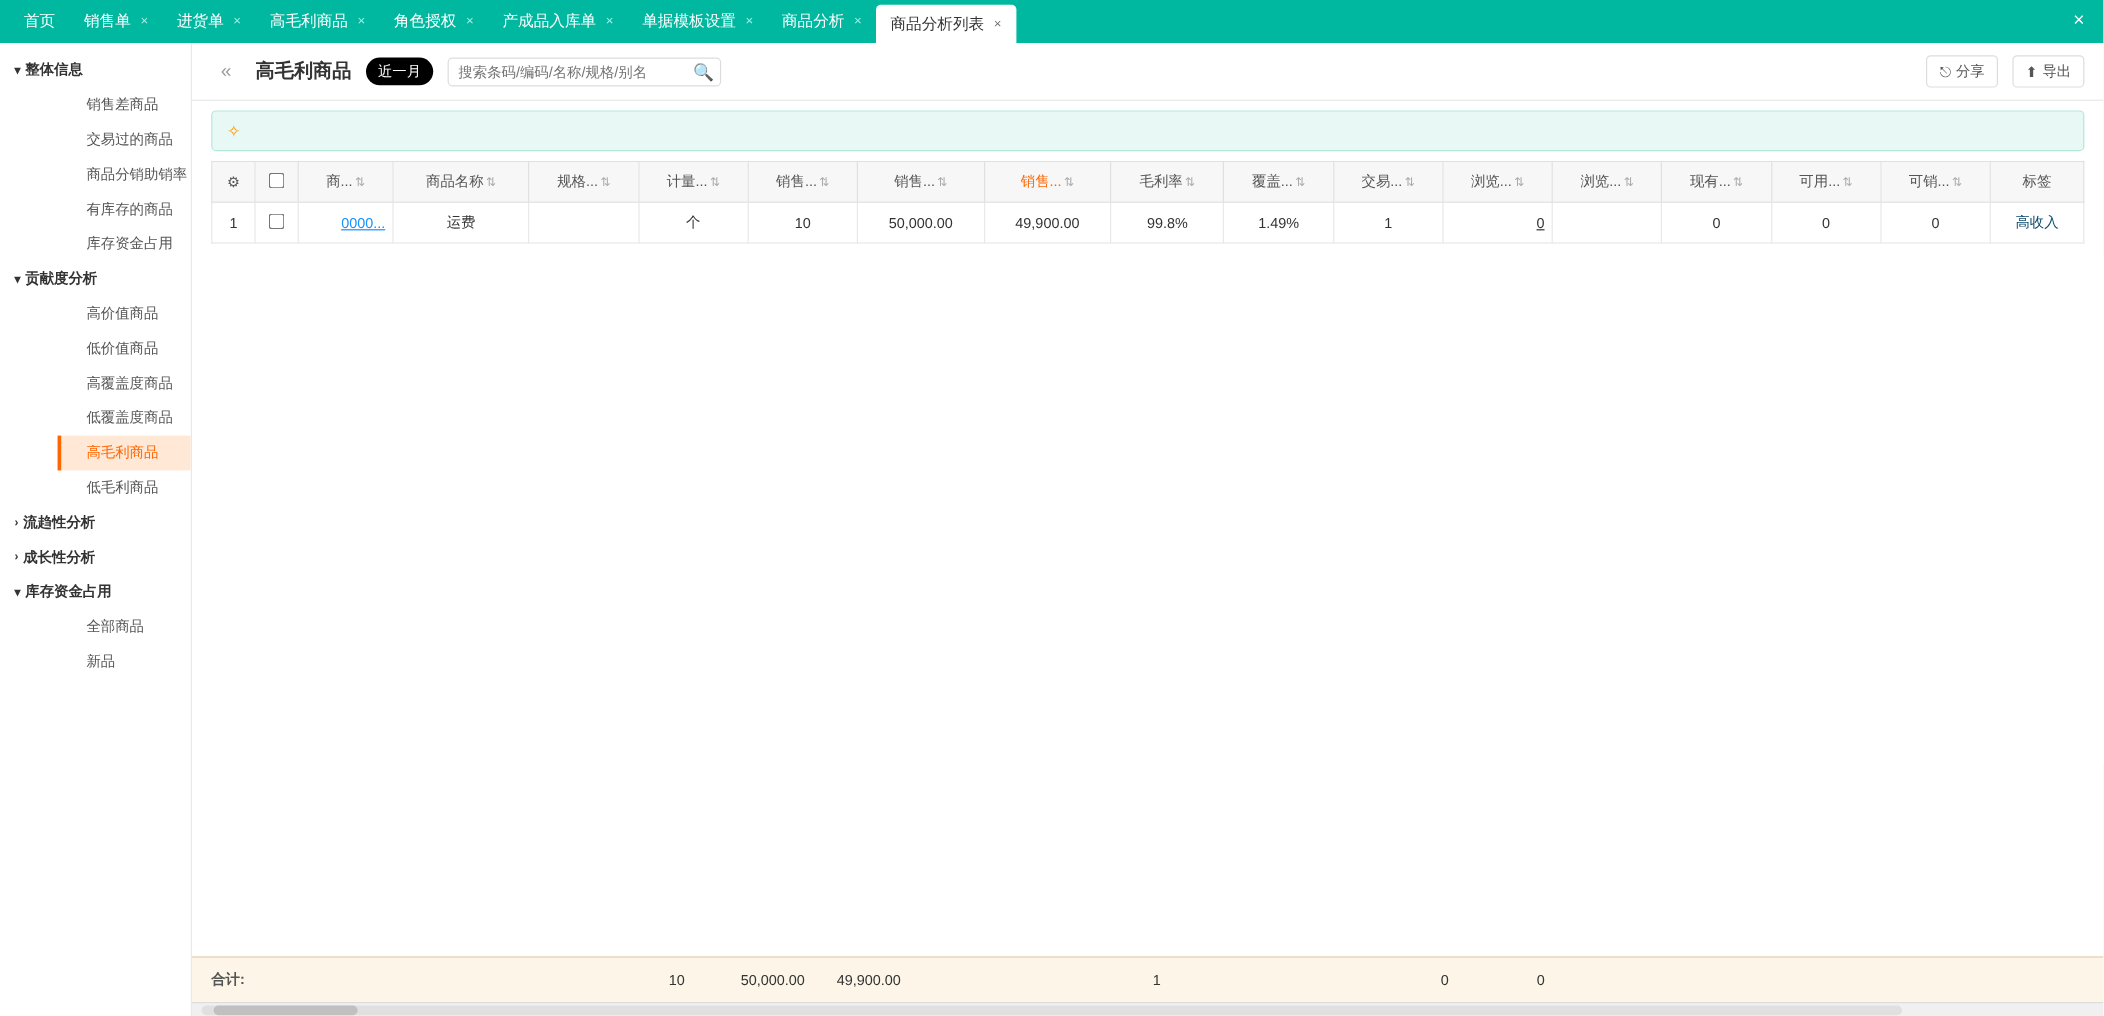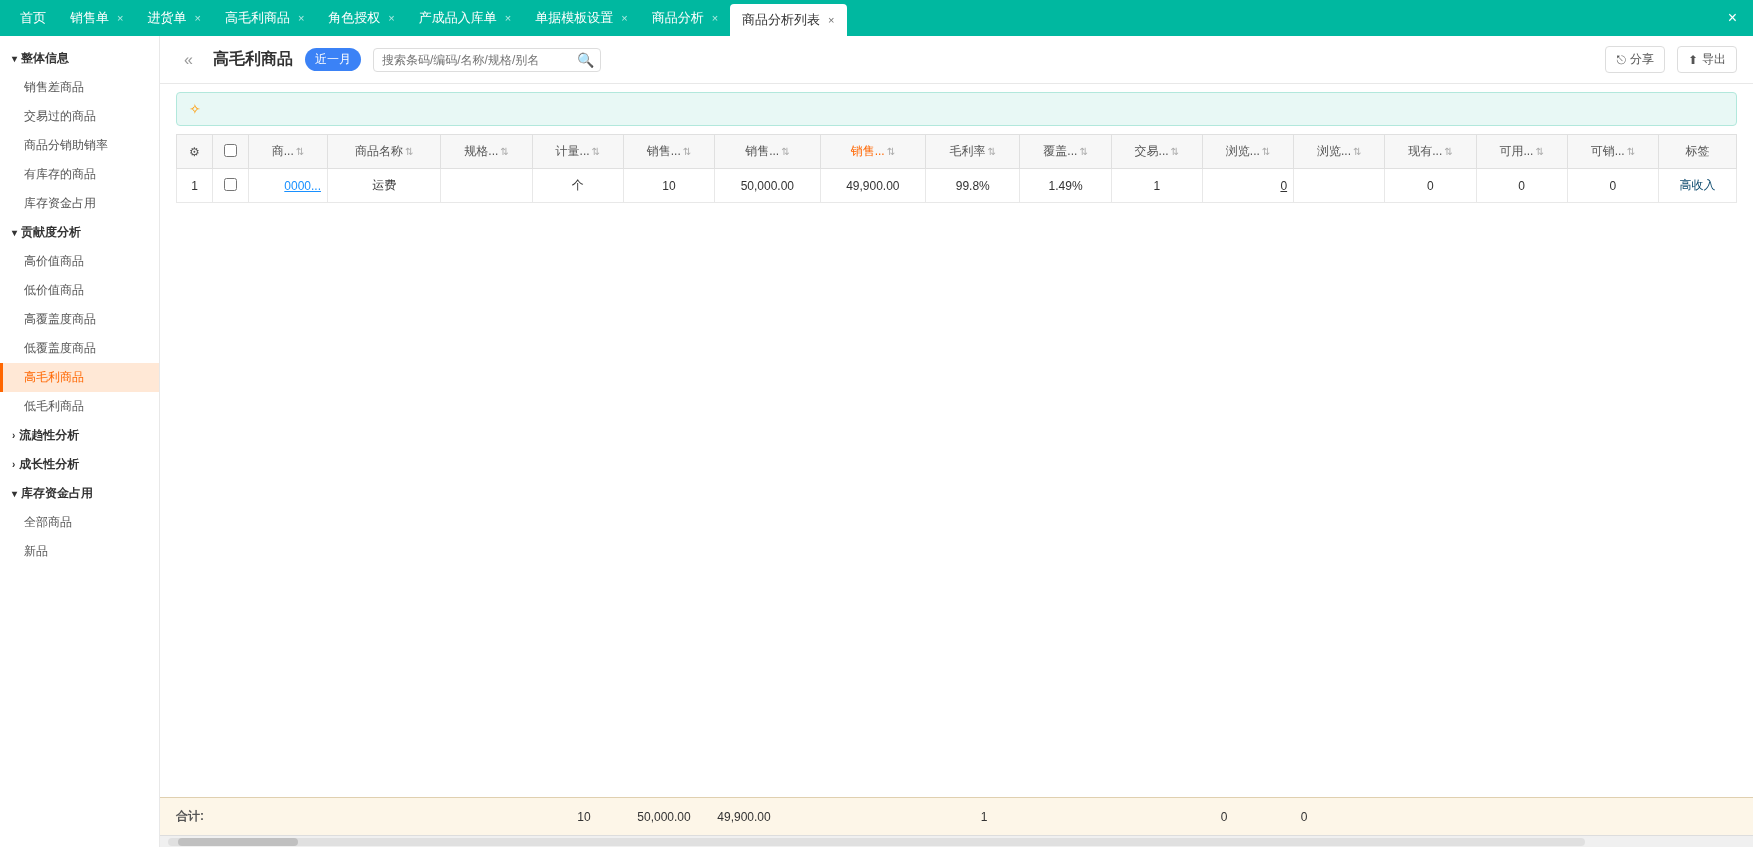--- a/index.html
+++ b/index.html
@@ -73,20 +73,21 @@
       cursor: pointer;
       font-weight: bold;
     }
     .sidebar-group-header .arrow { margin-right: 4px; font-size: 10px; }
     .sidebar-item {
       padding: 6px 12px 6px 24px;
       font-size: 12px;
       color: #555;
       cursor: pointer;
       white-space: nowrap;
+      margin-left: 48px;
     }
     .sidebar-item.active {
       background: #ffe8d6;
       color: #f60;
       border-left: 3px solid #f60;
       padding-left: 21px;
     }
 
     
     .content-area {
@@ -104,21 +105,21 @@
       padding: 10px 16px;
       border-bottom: 1px solid #e8e8e8;
       gap: 12px;
     }
     .content-header .title {
       font-size: 16px;
       font-weight: bold;
       color: #333;
     }
     .content-header .period-btn {
-      background: #3b82f6;
+      background: #000000;
       color: white;
       border: none;
       padding: 3px 10px;
       border-radius: 12px;
       font-size: 12px;
       cursor: pointer;
     }
     .content-header .search-input {
       border: 1px solid #ddd;
       border-radius: 4px;
@@ -227,21 +228,21 @@
     .table-footer {
       background: #fdf6e8;
       border-top: 1px solid #e0d0b0;
       padding: 8px 16px;
       display: flex;
       align-items: center;
       font-size: 12px;
       color: #333;
       height: 38px;
     }
-    .footer-label { margin-right: 20px; font-weight: bold; color: #555; }
+    .footer-label { font-weight: bold; color: #555; }
     .footer-cell {
       min-width: 80px;
       text-align: center;
       padding: 0 8px;
     }
 
     
     .bottom-scrollbar {
       height: 12px;
       background: #f0f0f0;

